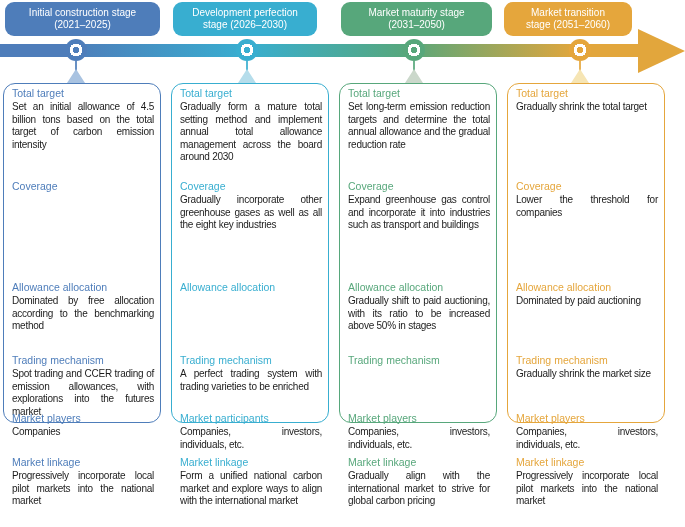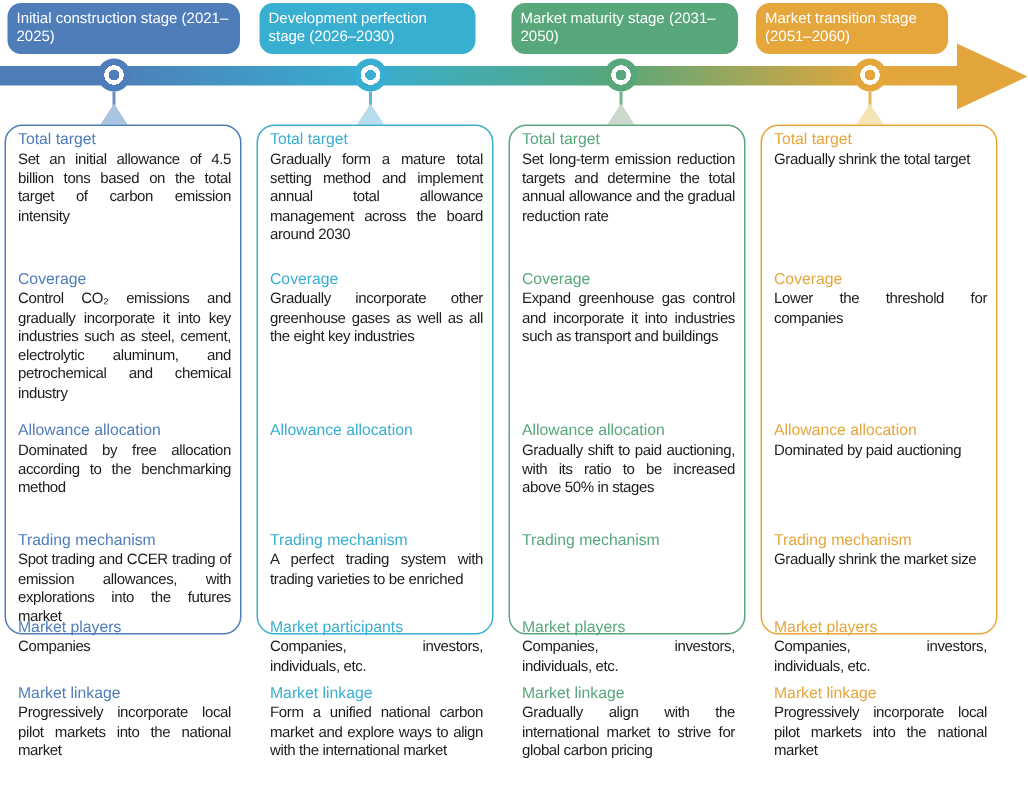--- a/index.html
+++ b/index.html
@@ -4,21 +4,21 @@
 <style>
   html,body{margin:0;padding:0;background:#fff;}
   .canvas{
     position:relative;width:685px;height:527px;background:#fff;overflow:hidden;
     font-family:"Liberation Sans",sans-serif;-webkit-font-smoothing:antialiased;
   }
   
   .pill{
     position:absolute;top:2px;height:34px;border-radius:9px;
     background:var(--c);color:#fff;display:flex;align-items:center;justify-content:center;
-    text-align:left;font-size:10px;line-height:12px;padding:2px 6px;box-sizing:border-box;
+    text-align:center;font-size:10px;line-height:12px;padding:2px 18px;box-sizing:border-box;
   }
   .pill[data-stage="0"]{left:5px;width:155px;}
   .pill[data-stage="1"]{left:173px;width:144px;}
   .pill[data-stage="2"]{left:341px;width:151px;}
   .pill[data-stage="3"]{left:504px;width:128px;}
   
   .tl-bar{position:absolute;left:0;top:44px;width:648px;height:13px;}
   .tl-head{position:absolute;left:638px;top:29px;width:0;height:0;
     border-top:22px solid transparent;border-bottom:22px solid transparent;border-left:47px solid #E2A63C;}
   .marker{position:absolute;top:39px;width:22px;height:22px;border-radius:50%;
@@ -75,21 +75,20 @@
   <div class="tri" data-stage="2" style="--c: #57A77B; --tint: #CBD8CB;"></div>
   <div class="tri" data-stage="3" style="--c: #E5A63C; --tint: #F6E5B4;"></div>
 
   <div class="card" data-stage="0" style="--c: #4E7DBA; --tint: #A9C3E1;">
     <div class="sec s0">
       <div class="sec-h">Total target</div>
       <div class="sec-b">Set an initial allowance of 4.5 billion tons based on the total target of carbon emission intensity</div>
     </div>
     <div class="sec s1">
       <div class="sec-h">Coverage</div>
-      <div class="sec-b">Control CO₂ emissions and gradually incorporate it into key industries such as steel, cement, electrolytic aluminum, and petrochemical and chemical industry</div>
     </div>
     <div class="sec s2">
       <div class="sec-h">Allowance allocation</div>
       <div class="sec-b">Dominated by free allocation according to the benchmarking method</div>
     </div>
     <div class="sec s3">
       <div class="sec-h">Trading mechanism</div>
       <div class="sec-b">Spot trading and CCER trading of emission allowances, with explorations into the futures market</div>
     </div>
     <div class="sec s4">

